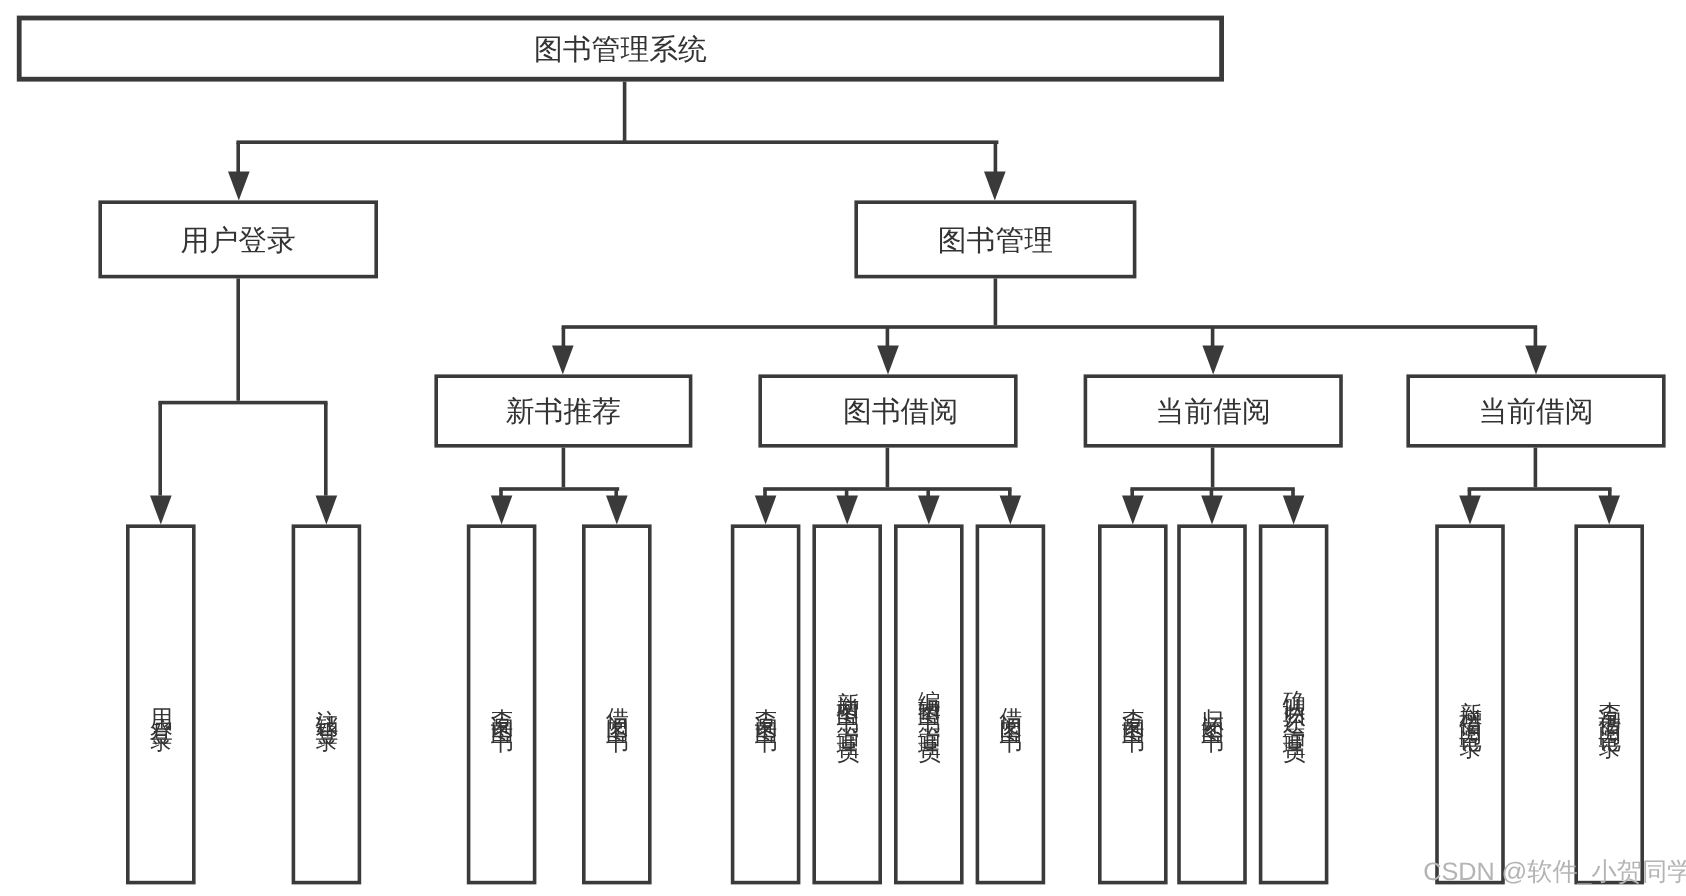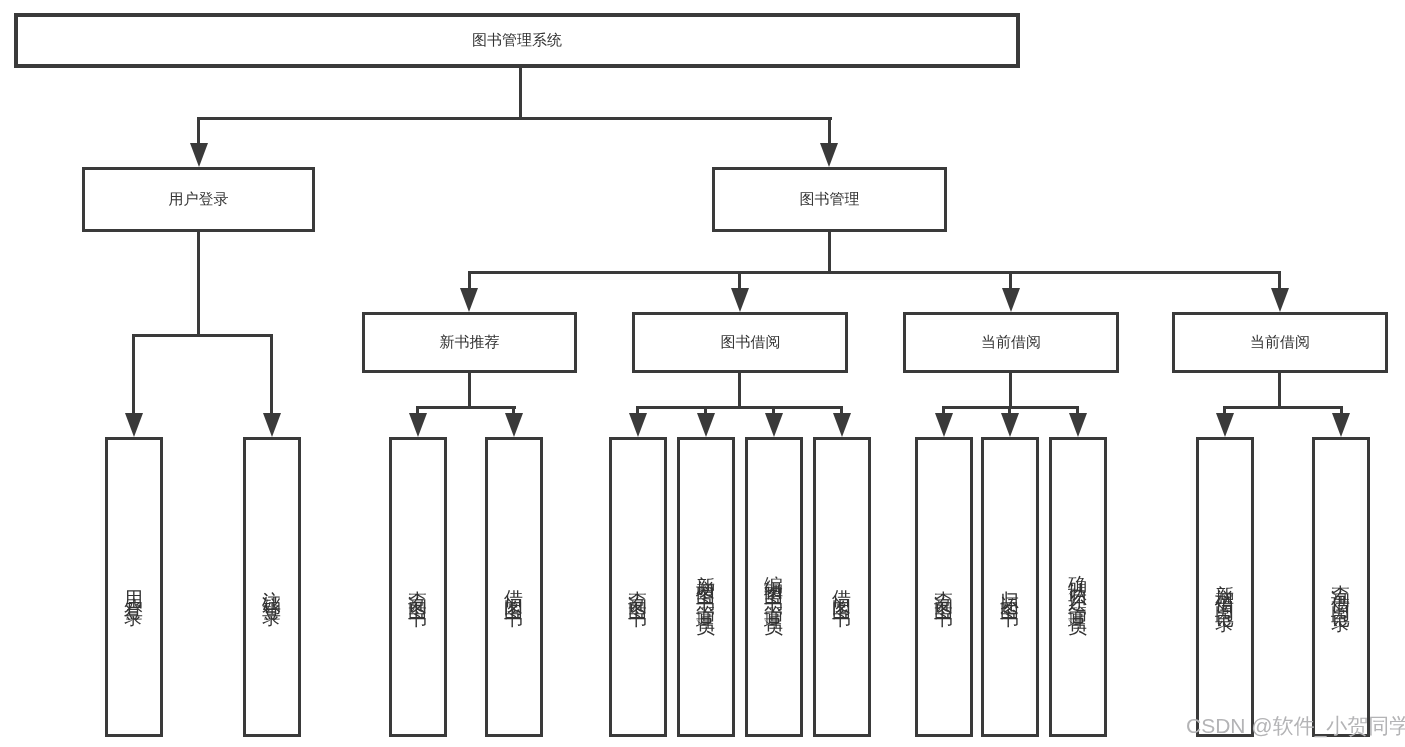--- a/index.html
+++ b/index.html
@@ -8,21 +8,21 @@
     font-family:"Liberation Sans",sans-serif;overflow:hidden;
     --line:#3a3a3a;--text:#333333;--wm:#b4b4b6;
   }
   .box{
     position:absolute;box-sizing:border-box;background:#fff;
     border:3px solid var(--line);
     display:flex;align-items:center;justify-content:center;
     color:var(--text);
   }
   .root{border-width:4px;}
-  .hlabel{font-size:15px;white-space:nowrap;font-family:Liberation Mono, monospace;}
+  .hlabel{font-size:24px;white-space:nowrap;font-family:Liberation Mono, monospace;}
   .leaf span{
     writing-mode:vertical-rl;text-orientation:mixed;
     font-size:19px;letter-spacing:6px;line-height:1;white-space:nowrap;
   }
   .vl{position:absolute;width:3px;background:var(--line);}
   .hl{position:absolute;height:3px;background:var(--line);}
   .ar{
     position:absolute;width:0;height:0;
     border-left:9px solid transparent;border-right:9px solid transparent;
     border-top:24px solid var(--line);

